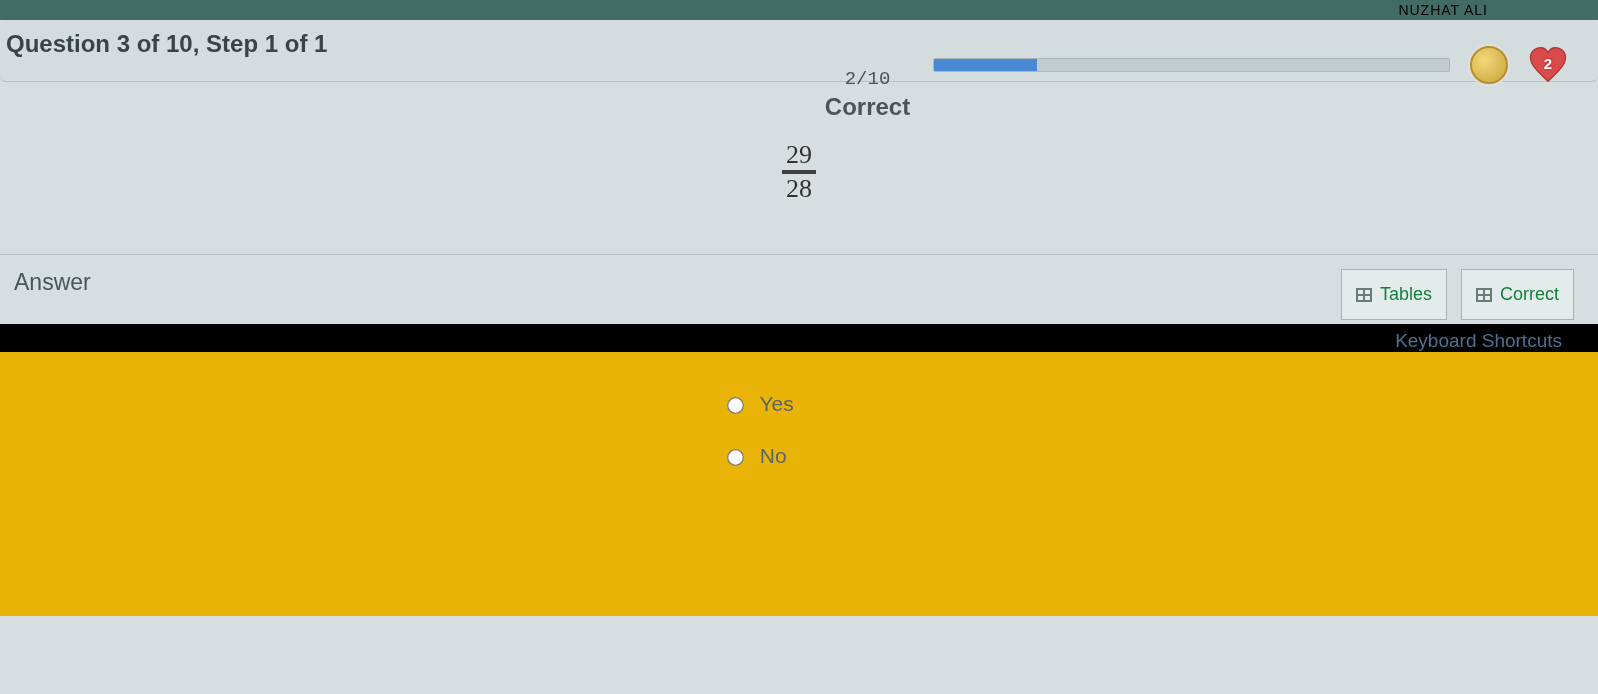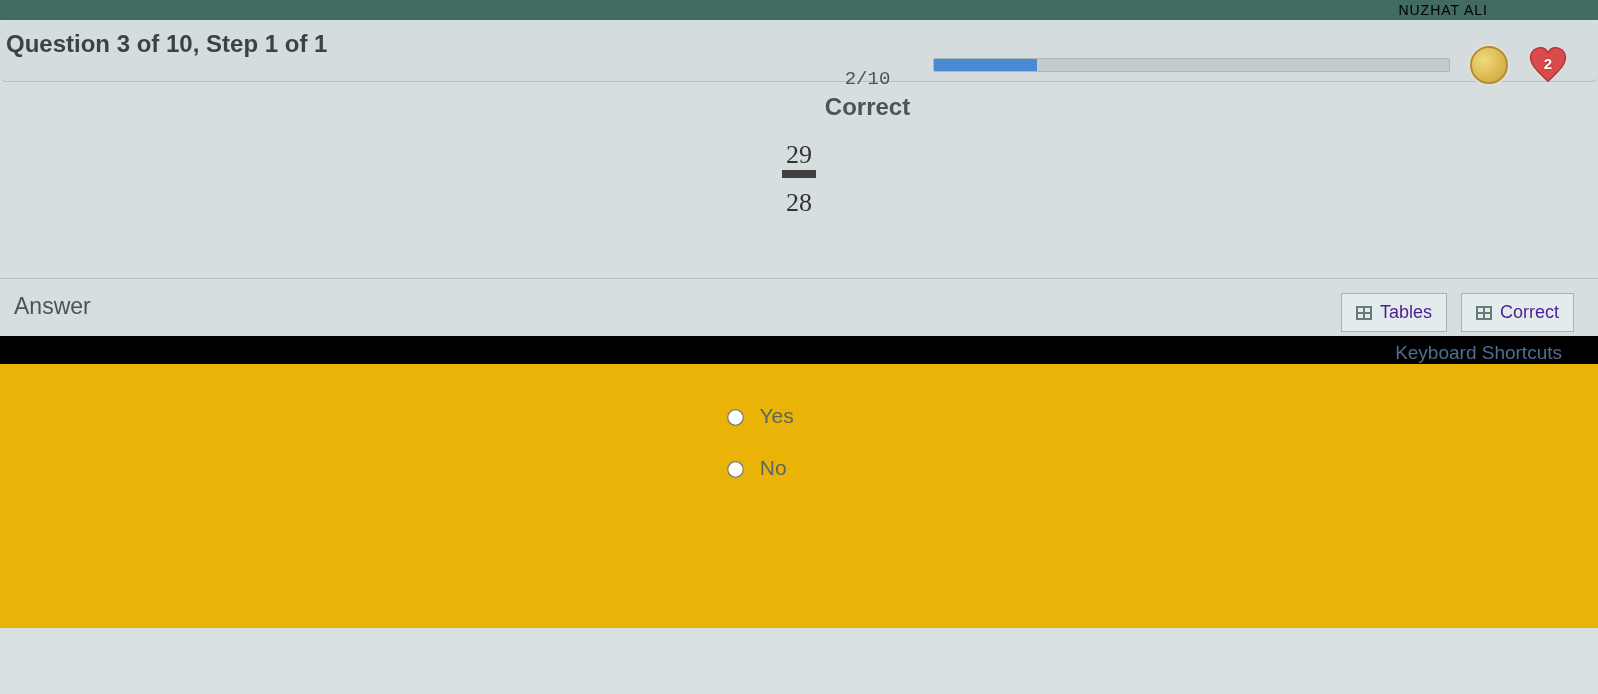--- a/index.html
+++ b/index.html
@@ -105,39 +105,39 @@
     color: #586363;
   }
   .fraction {
     margin: 40px auto 10px auto;
     width: fit-content;
     text-align: center;
     font-family: "Times New Roman", serif;
     font-size: 26px;
     color: #333;
   }
-  .fraction .num { border-bottom: 8px solid #404040; padding: 0 4px; }
-  .fraction .den { padding: 10px 4px; text-align: right; }
+  .fraction .num { border-bottom: 4px solid #404040; padding: 0 4px; }
+  .fraction .den { padding: 0 4px; text-align: right; }
   .answer-header {
     display: flex;
     padding: 14px 24px 4px 14px;
     background: #d7dedf;
   }
   .answer-label {
     font-size: 23px;
     color: #4a5555;
     flex: 1;
     font-weight: 500;
   }
   .tool-btn {
     background: #e4ebeb;
     border: 1px solid #aab4b4;
-    padding: 8px 14px;
+    padding: 14px 14px;
     font-size: 18px;
-    color: #4c1d95;
+    color: #15803d;
     margin-left: 14px;
     display: inline-flex;
     align-items: center;
     gap: 8px;
     cursor: pointer;
   }
   .tool-btn .ticon {
     width: 16px; height: 14px;
     display: inline-block;
     background:

